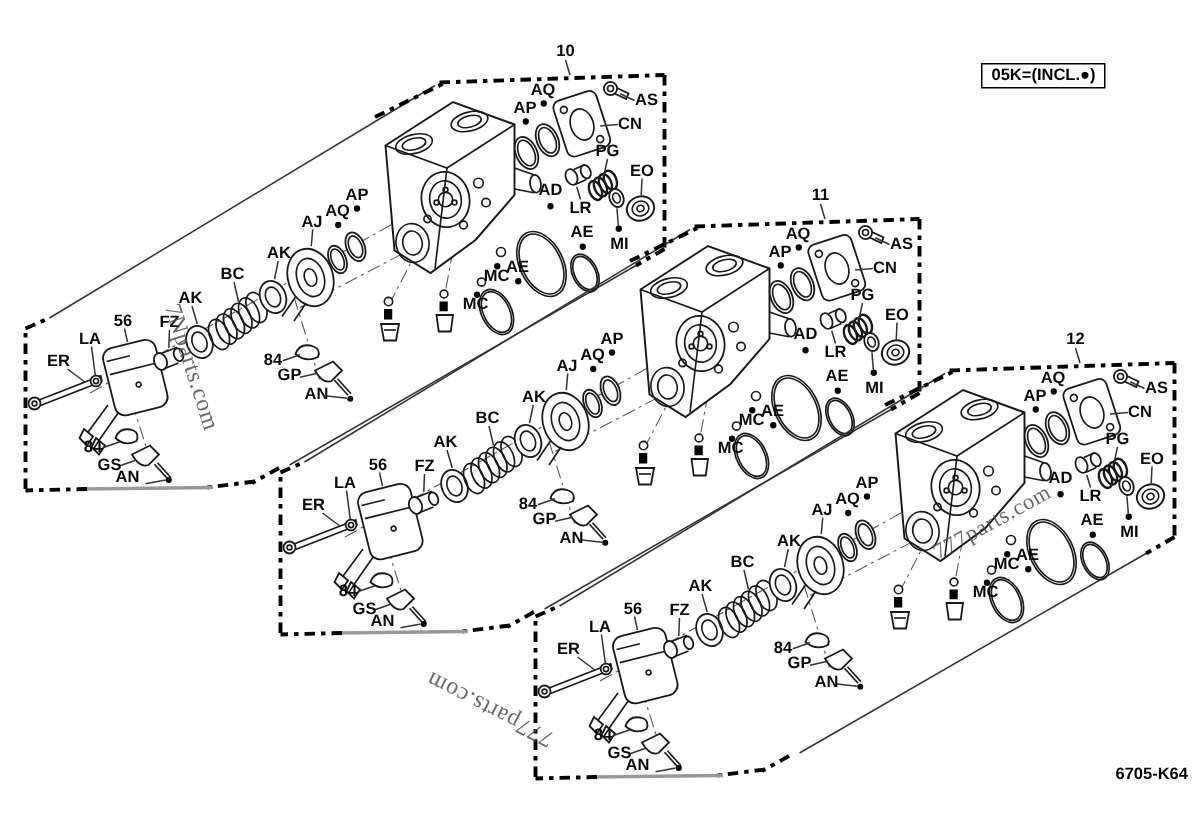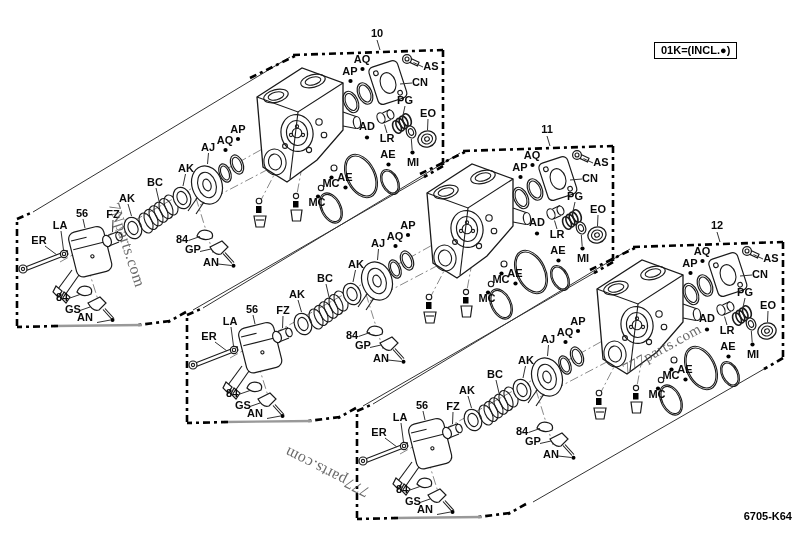--- a/index.html
+++ b/index.html
@@ -366,18 +366,18 @@
         <text x="657" y="398" class="lbl">MC</text>
         <text x="522" y="435" class="lbl">84</text>
         <text x="533" y="445" class="lbl">GP</text>
         <text x="551" y="458" class="lbl">AN</text>
         <text x="402" y="493" class="lbl">84</text>
         <text x="413" y="505" class="lbl">GS</text>
         <text x="425" y="513" class="lbl">AN</text>
       </g>
   </svg>
 
-  <div class="legend">01K=(INCL.●)</div>
+  <div class="legend">05K=(INCL.●)</div>
   <div class="code">6705-K64</div>
   <div class="wm wm1">7Nparts.com</div>
   <div class="wm wm2">777parts.com</div>
   <div class="wm wm3">777parts.com</div>
 </div>
 
 </body></html>

